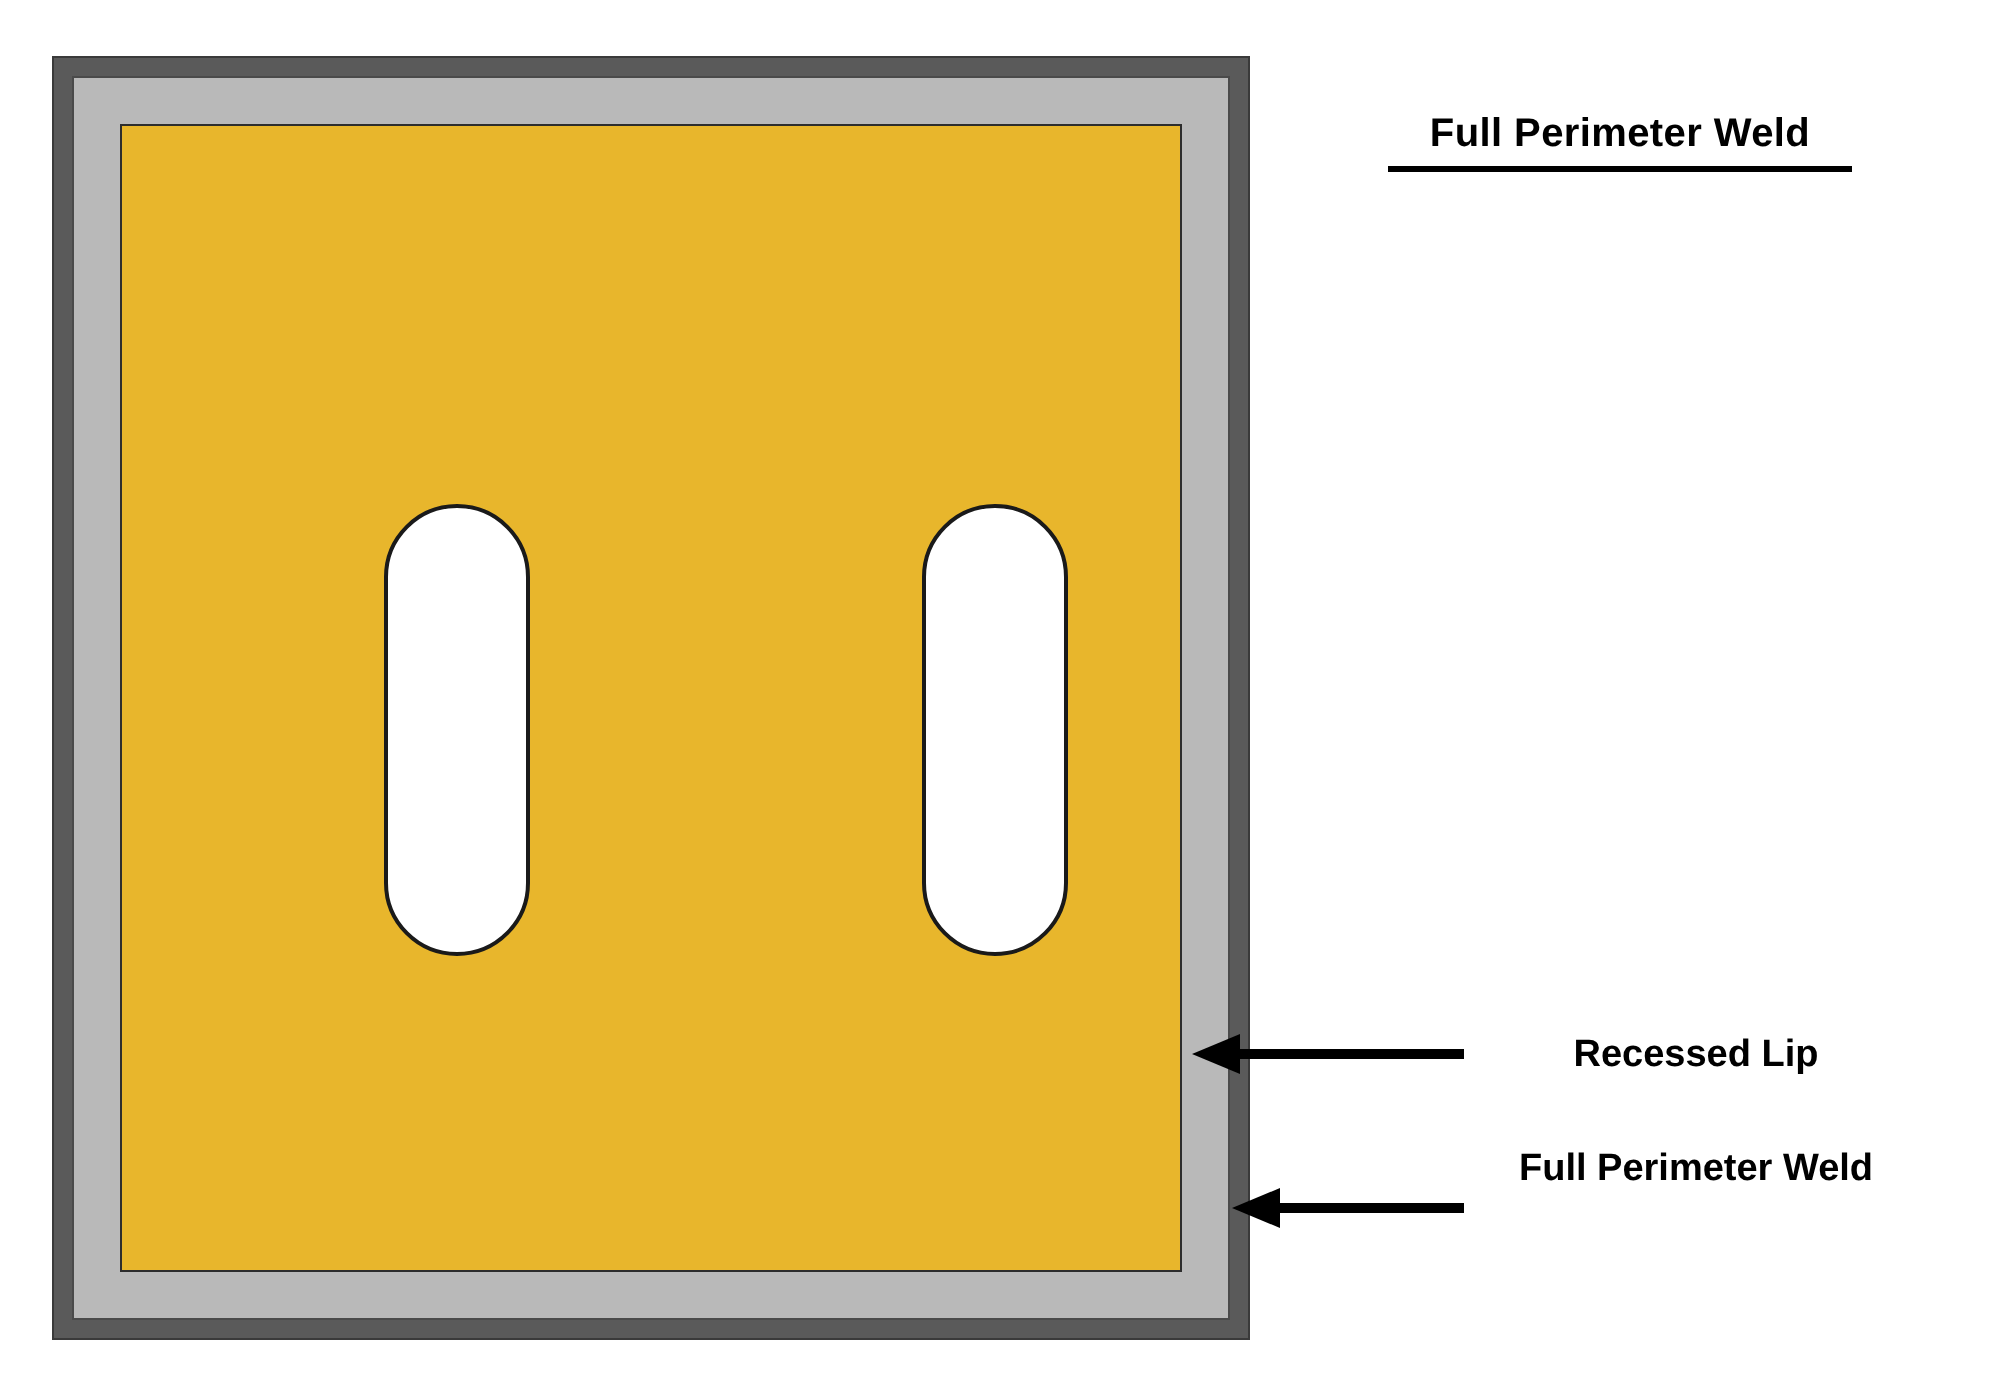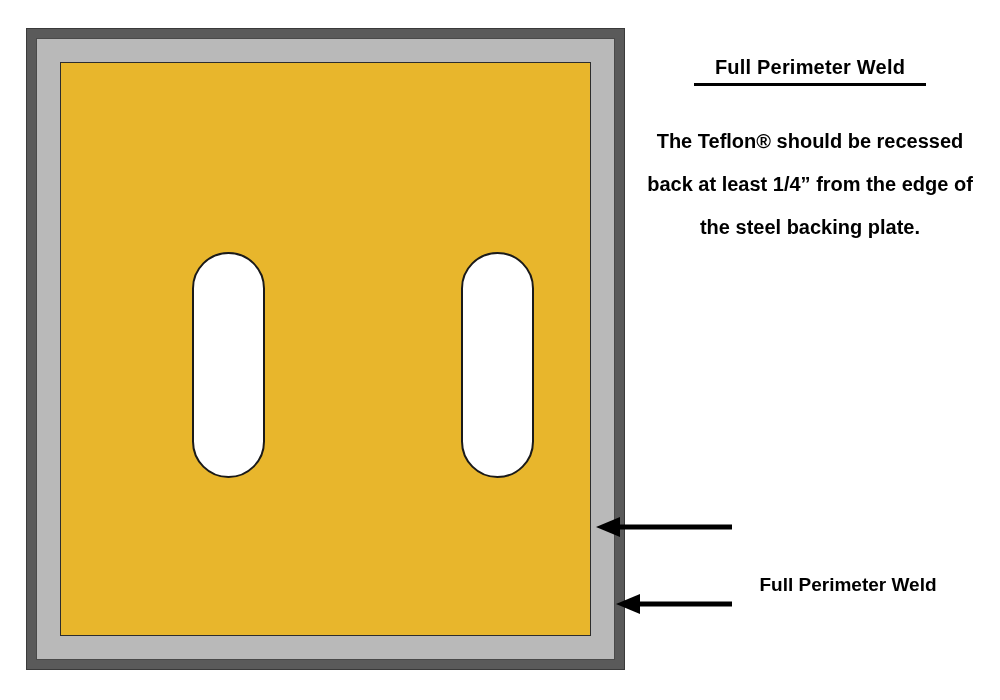--- a/index.html
+++ b/index.html
@@ -134,26 +134,26 @@
         <div class="slot slot-right"></div>
       </div>
     </div>
   </div>
 
   <div class="title-block">
     <div class="title-text">Full Perimeter Weld</div>
     <div class="title-rule"></div>
   </div>
 
-  <div class="para para-1">The Teflon® should be recessed back at least 1/4” from the edge of the steel backing plate.</div>
 
   <svg class="arrow-svg arrow-lip" width="136" height="26" viewBox="0 0 136 26">
     <line x1="136" y1="13" x2="20" y2="13" stroke="#000000" stroke-width="5"></line>
     <polygon points="0,13 24,3 24,23" fill="#000000"></polygon>
   </svg>
+  <div class="callout callout-lip">Recessed Lip</div>
 
   <svg class="arrow-svg arrow-weld" width="116" height="26" viewBox="0 0 116 26">
     <line x1="116" y1="13" x2="20" y2="13" stroke="#000000" stroke-width="5"></line>
     <polygon points="0,13 24,3 24,23" fill="#000000"></polygon>
   </svg>
   <div class="callout callout-weld">Full Perimeter Weld</div>
 
 </div>
 
 </body></html>

